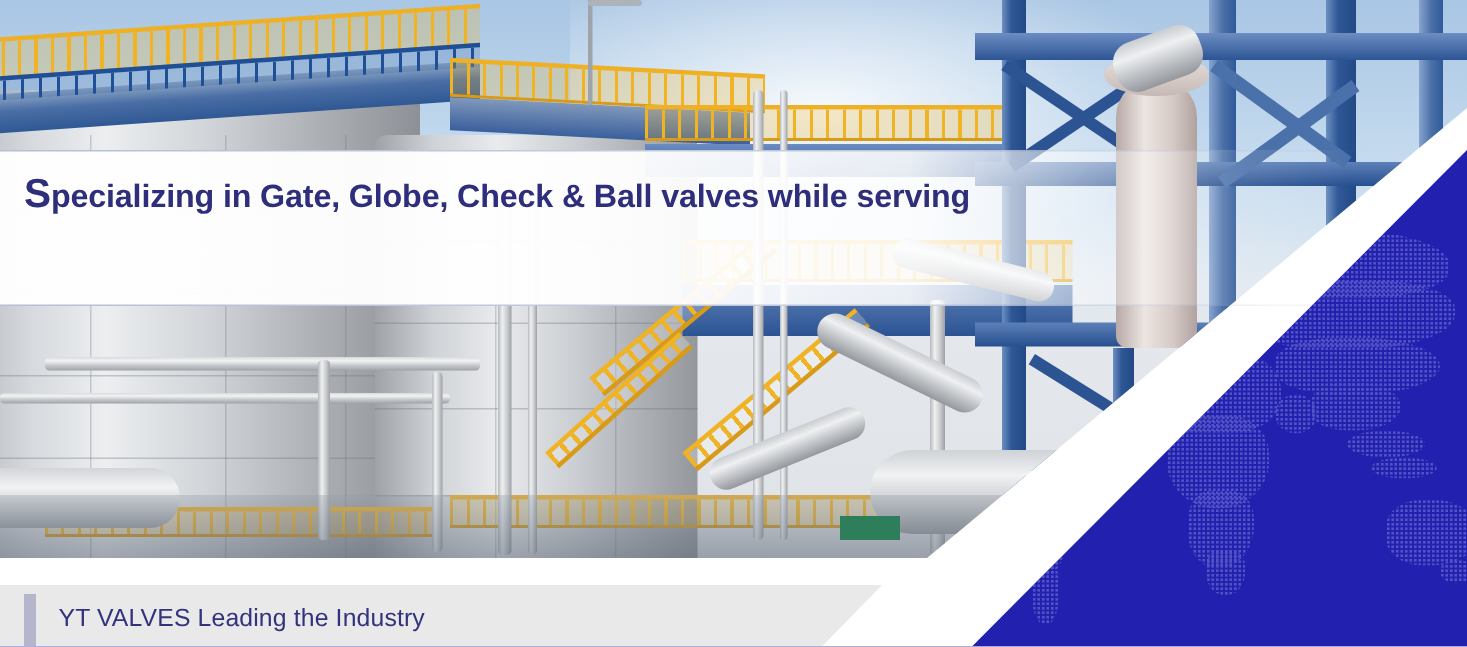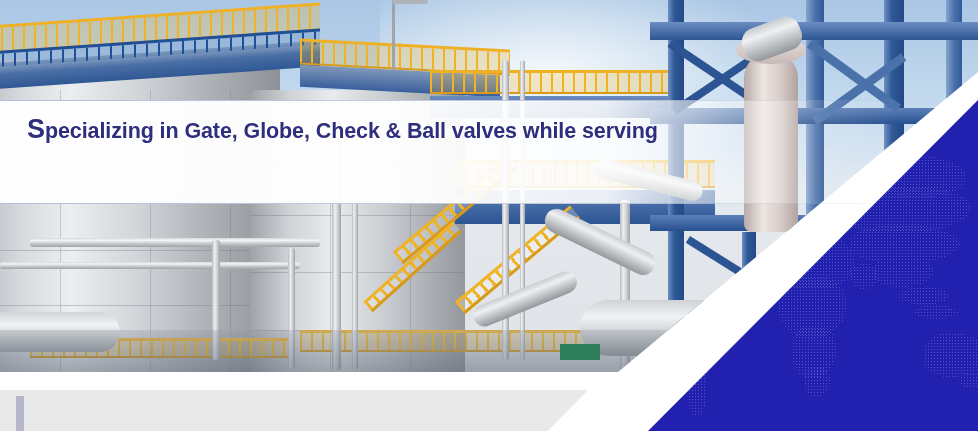--- a/index.html
+++ b/index.html
@@ -123,21 +123,20 @@
     background:linear-gradient(90deg, rgba(120,140,180,.55) 0%, rgba(120,140,180,.40) 60%, rgba(120,140,180,0) 95%);
   }
   #band .edge.t { top:0; }
   #band .edge.b { bottom:0; }
 
   #headline {
     position:absolute; left:16px; top:116px; width:720px;
     color:#2e2e7c;
     font-size:21.5px; font-weight:bold; line-height:30px;
     letter-spacing:-.1px;
-    margin-left:11px;
   }
   #headline .cap { font-size:27px; line-height:0; }
   #headline .l2 { display:block; }
 
   
   #bluepanel {
     position:absolute; left:0; top:0; width:978px; height:431px;
     clip-path: polygon(978px 100px, 978px 431px, 648px 431px);
     background:#2220ae;
     overflow:hidden;
@@ -301,14 +300,15 @@
       <div class="land" style="left:320px;top:150px; width:52px;  height:18px; border-radius:50%;"></div>
       <div class="land" style="left:336px;top:168px; width:44px;  height:14px; border-radius:50%;"></div>
 
       <div class="land" style="left:346px;top:196px; width:62px;  height:44px; border-radius:40% 50% 50% 40%;"></div>
       <div class="land" style="left:382px;top:236px; width:22px;  height:16px; border-radius:50%;"></div>
     </div>
   </div>
 
   <div id="footbar"></div>
   <div id="footaccent"></div>
+  <div id="foottext">YT VALVES Leading the Industry</div>
 
 </div>
 
 </body></html>

